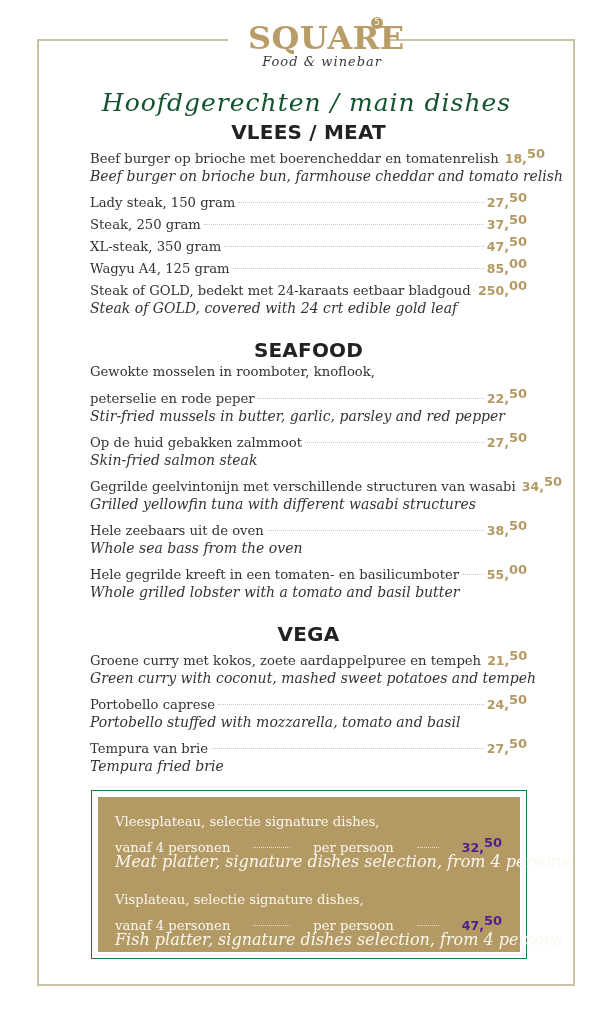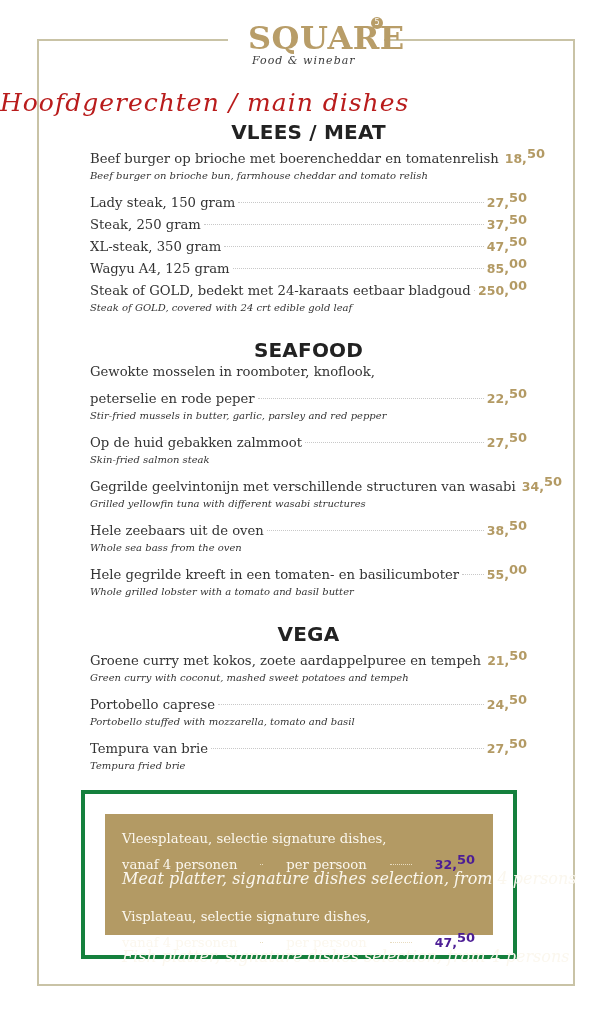--- a/index.html
+++ b/index.html
@@ -21,25 +21,25 @@
     position: absolute; left: 12px; top: 2px; font-family: "DejaVu Serif", serif; font-weight: bold;
     font-size: 32px; letter-spacing: 0.5px; color: #b89d68; line-height: 40px;
   }
   .logo-badge {
     position: absolute; left: 135px; top: 1px; width: 12px; height: 12px; border-radius: 50%;
     background: #b89d68; color: #fff; font-size: 8px; line-height: 12px; text-align: center;
     font-family: "DejaVu Sans", sans-serif;
   }
   .logo-script {
     position: absolute; left: 16px; top: 38px; width: 130px; font-family: "DejaVu Serif", serif;
-    font-style: italic; font-size: 11px; color: #3a3a3a; letter-spacing: 1px; text-align: left;
+    font-style: italic; font-size: 13px; color: #3a3a3a; letter-spacing: 1px; text-align: right;
   }
   .script-title {
-    position: absolute; left: 0; top: 86px; width: 613px; 
-    font-family: "DejaVu Serif", serif; font-style: italic; font-size: 25px; color: #b91c1c;
+    position: absolute; left: 0; top: 86px; width: 613px; text-align: center;
+    font-family: "DejaVu Serif", serif; font-style: italic; font-size: 25px; color: #14532d;
     letter-spacing: 1px; line-height: 34px; font-weight: normal;
   }
   .content { position: absolute; left: 90px; top: 121px; width: 437px; }
   .section-title {
     font-family: "DejaVu Sans", sans-serif; font-weight: bold; font-size: 20px; color: #222;
     text-align: center; height: 22px; line-height: 22px; letter-spacing: 0.2px;
   }
   .row {
     display: flex; align-items: baseline; height: 22px; line-height: 22px; font-size: 13.2px;
     color: #333;
@@ -47,28 +47,28 @@
   .row .name { white-space: nowrap; }
   .row .dots {
     flex: 1; border-bottom: 1px dotted #c8c8c8; margin: 0 3px; position: relative; top: -4px;
   }
   .row .price {
     font-family: "DejaVu Sans", sans-serif; font-weight: bold; color: #b39a64; font-size: 12.5px;
     white-space: nowrap;
   }
   .row .price sup { font-size: 13px; vertical-align: 5px; font-weight: bold; }
   .sub {
-    height: 22px; line-height: 22px; font-style: italic; font-size: 10px; color: #333;
+    height: 22px; line-height: 22px; font-style: italic; font-size: 14px; color: #333;
     white-space: nowrap;
   }
   .plain { height: 22px; line-height: 22px; font-size: 13.2px; white-space: nowrap; }
   .gap { height: 20px; }
   .platter-box {
-    position: absolute; left: 81px; top: 790px; width: 436px; height: 169px;
-    border: 4px solid #15803d; box-sizing: border-box; padding: 20px;
+    position: absolute; left: 91px; top: 790px; width: 436px; height: 169px;
+    border: 1px solid #15803d; box-sizing: border-box; padding: 6px;
   }
   .platter-inner {
     background: #b39a64; width: 100%; height: 100%; box-sizing: border-box; padding: 14px 18px 0 17px;
     color: #fbf7ee;
   }
   .platter { margin-bottom: 18px; }
   .platter .plain { color: #fbf7ee; height: 21px; line-height: 21px; }
   .platter .row { color: #fbf7ee; height: 21px; line-height: 21px; gap: 20px; }
   .platter .row .dots { border-bottom: 1px dotted #e8dcc0; }
   .platter .row .dots.short { flex: 0 0 22px; }

